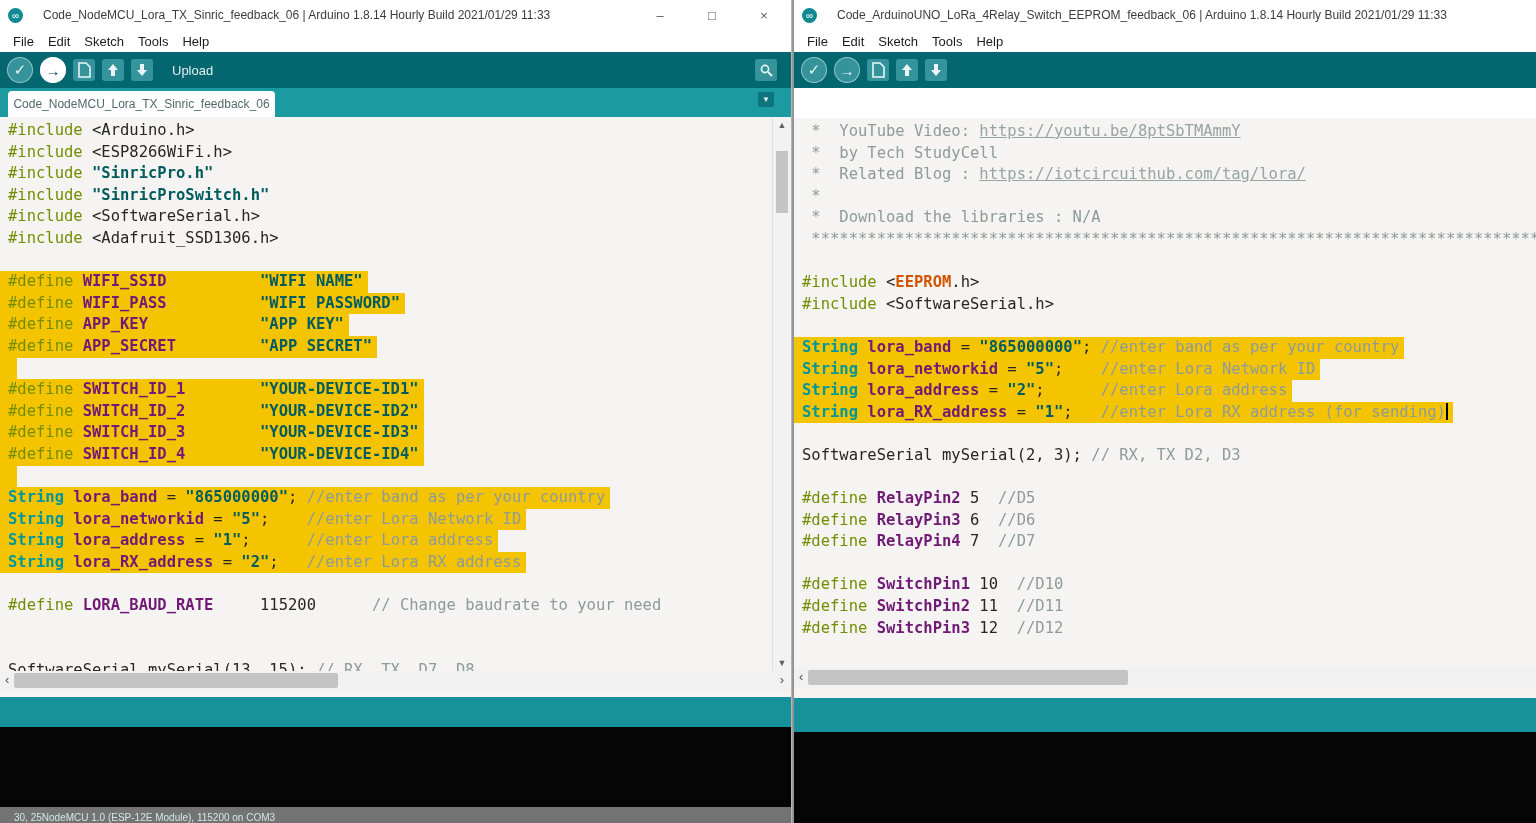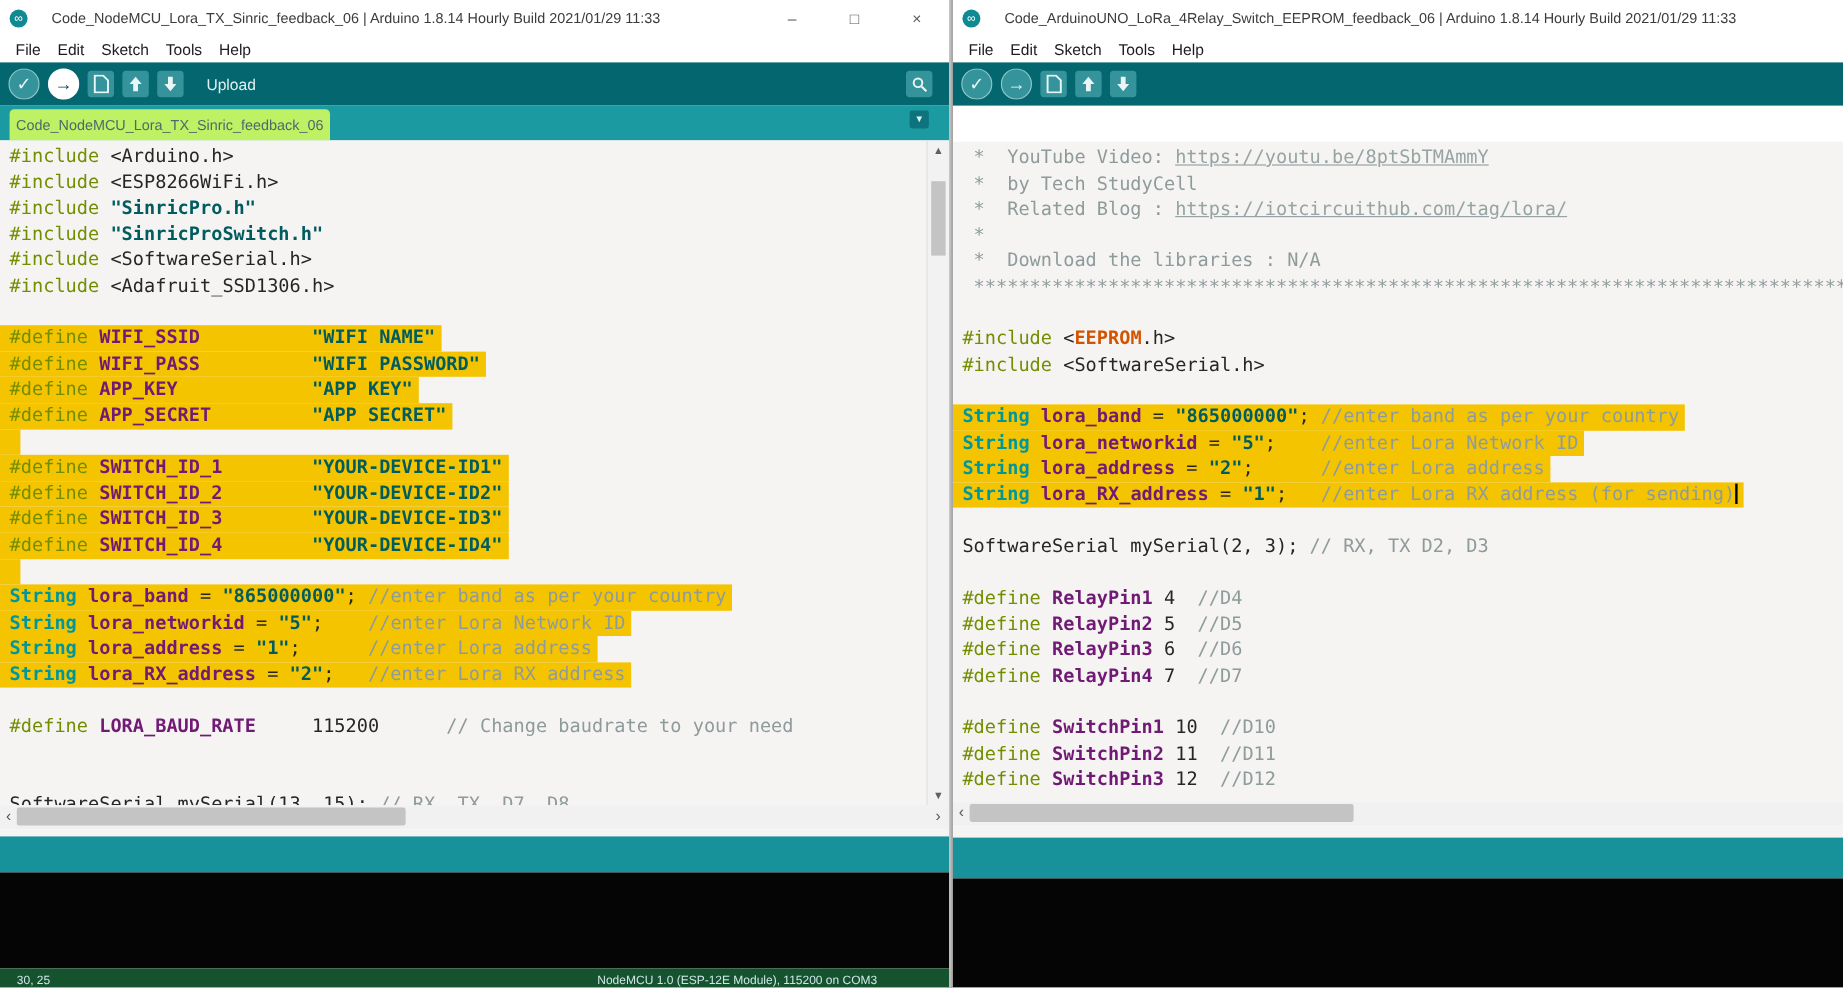--- a/index.html
+++ b/index.html
@@ -33,21 +33,21 @@
                margin-right:7px; box-shadow:0 0 0 1px rgba(255,255,255,.45) inset; }
   .tb-circle.hovered { background:#ffffff; color:#063f44; }
   .tb-square { width:22px; height:22px; border-radius:3px; background:#35949b;
                display:flex; align-items:center; justify-content:center; margin-right:7px; }
   .tb-square svg { display:block; }
   .tb-hint { color:#dff0f1; font-size:13px; margin-left:12px; }
   .tb-right { margin-left:auto; margin-right:14px; }
 
   
   .tabstrip { position:absolute; top:88px; left:0; right:0; height:29px; background:#1b9aa1; }
-  .tab { position:absolute; bottom:0; height:26px; background:#bef264; border-radius:4px 4px 0 0;
+  .tab { position:absolute; bottom:0; height:26px; background:#ffffff; border-radius:4px 4px 0 0;
          display:flex; align-items:center; justify-content:center; font-size:12px; color:#50696c;
          padding:0 14px; white-space:nowrap; }
   .tab-dd { position:absolute; right:17px; top:4px; width:16px; height:15px; background:#0d737c;
             border-radius:2px; color:#dff0f1; font-size:8px; display:flex; align-items:center;
             justify-content:center; }
 
   
   .editor { position:absolute; left:0; background:#f5f4f2; overflow:hidden; }
   #win-left  .editor { top:117px; height:554px; right:19px; }
   #win-right .editor { top:118px; height:550px; right:0; }
@@ -84,22 +84,22 @@
   
   .band-gap { position:absolute; left:0; right:0; background:#f5f4f2; }
   #win-left  .band-gap { top:691px; height:6px; }
   #win-right .band-gap { top:688px; height:10px; }
   .status-strip { position:absolute; left:0; right:0; background:#17929a; }
   #win-left  .status-strip { top:697px; height:30px; }
   #win-right .status-strip { top:698px; height:34px; }
   .console { position:absolute; left:0; right:0; background:#050505; }
   #win-left  .console { top:727px; height:80px; }
   #win-right .console { top:732px; height:91px; }
-  .statusbar { position:absolute; left:0; right:0; top:807px; height:16px; background:#14532d;
-               overflow:hidden; display:flex; justify-content:space-between; }
+  .statusbar { position:absolute; left:0; right:0; top:807px; height:16px; background:#737373;
+               overflow:hidden; display:flex; }
   .statusbar span { font-size:10px; color:#cfe6e8; line-height:21px; white-space:nowrap; }
   .statusbar .sl { padding-left:14px; }
   .statusbar .sr { padding-right:60px; }
 </style>
 </head>
 <body>
 
 <div class="screen">
 
   <section class="win" id="win-left">
@@ -263,21 +263,20 @@
           <div class="cl"><span class="in"><span class="tk-kw">#include </span><span class="tk-plain">&lt;</span><span class="tk-lib">EEPROM</span><span class="tk-plain">.h&gt;</span></span></div>
           <div class="cl"><span class="in"><span class="tk-kw">#include </span><span class="tk-plain">&lt;SoftwareSerial.h&gt;</span></span></div>
           <div class="cl"><span class="in" style="background: transparent;">&nbsp;</span></div>
           <div class="cl"><span class="in hl"><span class="tk-type">String </span><span class="tk-id">lora_band</span><span class="tk-plain"> = </span><span class="tk-str">"865000000"</span><span class="tk-plain">; </span><span class="tk-com">//enter band as per your country</span></span></div>
           <div class="cl"><span class="in hl"><span class="tk-type">String </span><span class="tk-id">lora_networkid</span><span class="tk-plain"> = </span><span class="tk-str">"5"</span><span class="tk-plain">;    </span><span class="tk-com">//enter Lora Network ID</span></span></div>
           <div class="cl"><span class="in hl"><span class="tk-type">String </span><span class="tk-id">lora_address</span><span class="tk-plain"> = </span><span class="tk-str">"2"</span><span class="tk-plain">;      </span><span class="tk-com">//enter Lora address</span></span></div>
           <div class="cl"><span class="in hl"><span class="tk-type">String </span><span class="tk-id">lora_RX_address</span><span class="tk-plain"> = </span><span class="tk-str">"1"</span><span class="tk-plain">;   </span><span class="tk-com">//enter Lora RX address (for sending)</span><span class="caret"></span></span></div>
           <div class="cl"><span class="in" style="background: transparent;">&nbsp;</span></div>
           <div class="cl"><span class="in"><span class="tk-plain">SoftwareSerial mySerial(2, 3); </span><span class="tk-com">// RX, TX D2, D3</span></span></div>
           <div class="cl"><span class="in" style="background: transparent;">&nbsp;</span></div>
-          <div class="cl"><span class="in"><span class="tk-kw">#define </span><span class="tk-id">RelayPin1</span><span class="tk-plain"> 4  </span><span class="tk-com">//D4</span></span></div>
           <div class="cl"><span class="in"><span class="tk-kw">#define </span><span class="tk-id">RelayPin2</span><span class="tk-plain"> 5  </span><span class="tk-com">//D5</span></span></div>
           <div class="cl"><span class="in"><span class="tk-kw">#define </span><span class="tk-id">RelayPin3</span><span class="tk-plain"> 6  </span><span class="tk-com">//D6</span></span></div>
           <div class="cl"><span class="in"><span class="tk-kw">#define </span><span class="tk-id">RelayPin4</span><span class="tk-plain"> 7  </span><span class="tk-com">//D7</span></span></div>
           <div class="cl"><span class="in" style="background: transparent;">&nbsp;</span></div>
           <div class="cl"><span class="in"><span class="tk-kw">#define </span><span class="tk-id">SwitchPin1</span><span class="tk-plain"> 10  </span><span class="tk-com">//D10</span></span></div>
           <div class="cl"><span class="in"><span class="tk-kw">#define </span><span class="tk-id">SwitchPin2</span><span class="tk-plain"> 11  </span><span class="tk-com">//D11</span></span></div>
           <div class="cl"><span class="in"><span class="tk-kw">#define </span><span class="tk-id">SwitchPin3</span><span class="tk-plain"> 12  </span><span class="tk-com">//D12</span></span></div>
         </div>
     </div>
 

